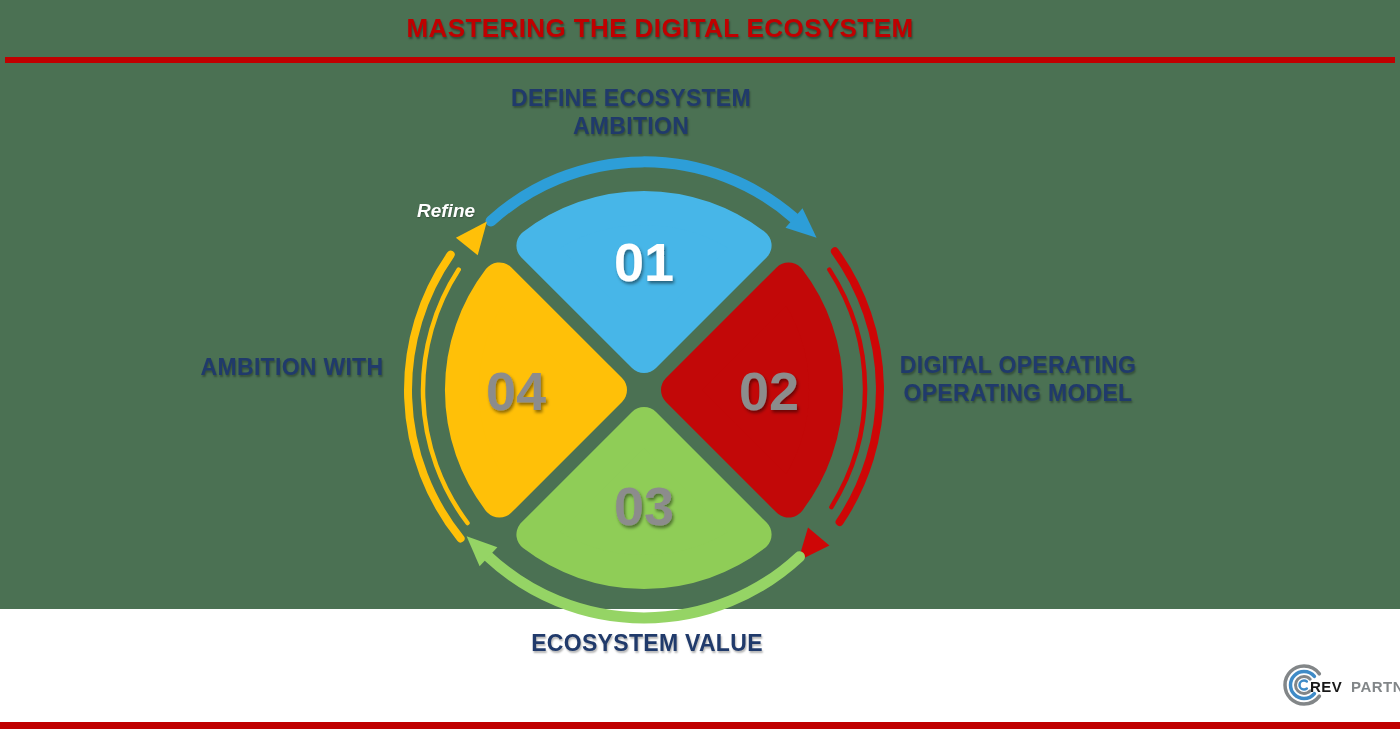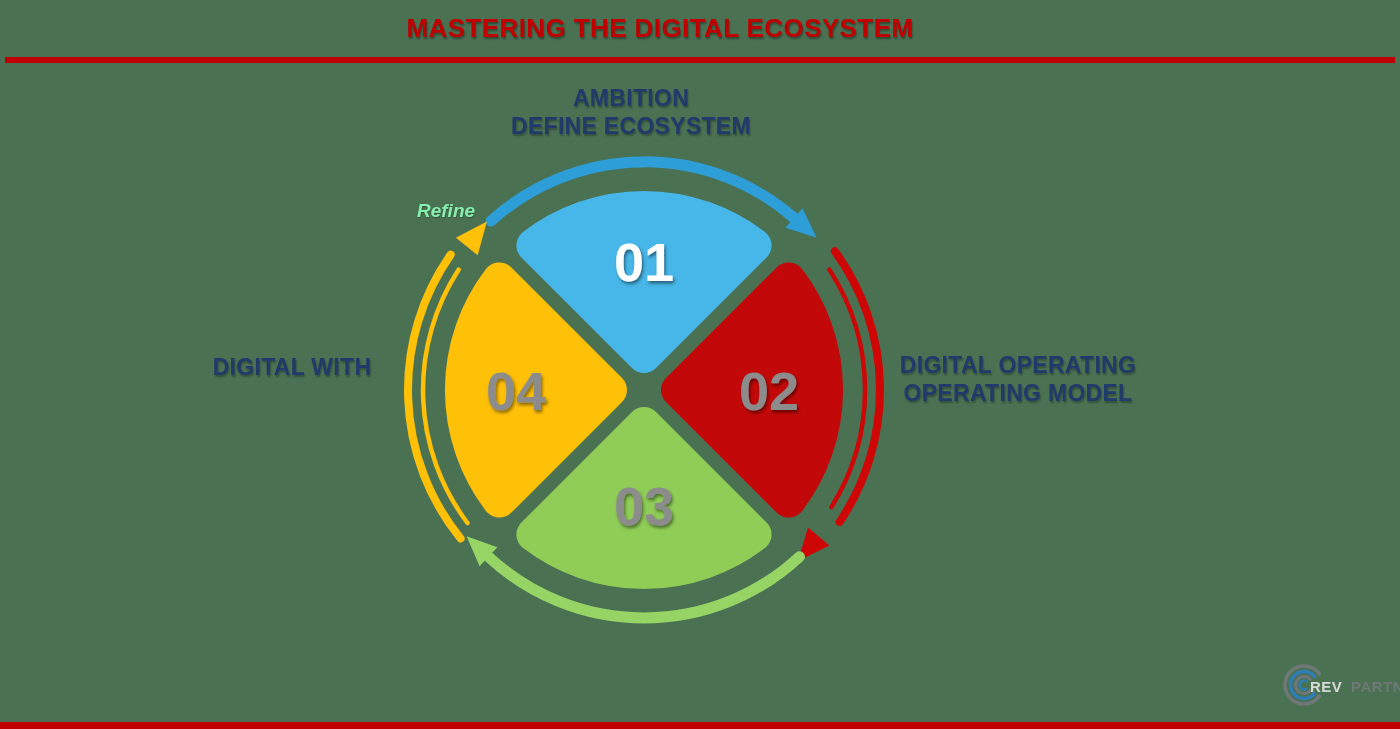--- a/index.html
+++ b/index.html
@@ -1,18 +1,18 @@
 <!DOCTYPE html>
 <html><head>
 <meta charset="utf-8">
 <style>
   * { margin:0; padding:0; box-sizing:border-box; }
   html,body { width:1400px; height:729px; overflow:hidden; }
   .page {
-    position:relative; width:1400px; height:729px;
+    position:relative; width:1400px; height:609px;
     background:#4B7153;
     font-family:"Liberation Sans", sans-serif;
   }
   .title {
     position:absolute; left:660px; top:13px; transform:translateX(-50%);
     font-size:26px; font-weight:bold; letter-spacing:0.4px; white-space:nowrap;
     color:#C00000; text-shadow:1px 2px 2px rgba(0,0,0,0.35);
   }
   .divider { position:absolute; background:#C00000; }
   .divider.top { left:5px; top:57px; width:1390px; height:6px; }
@@ -47,37 +47,38 @@
 </head>
 <body>
 
 <div class="page" style="background-color: rgb(75, 113, 83);">
 
   <div class="title" style="color: rgb(192, 0, 0);">MASTERING THE DIGITAL ECOSYSTEM</div>
 
   <div class="divider top" style="background-color: rgb(192, 0, 0);"></div>
 
   <div class="step-label" style="left: 631px; top: 84px; color: rgb(32, 58, 107);">
+    <span class="ln">DEFINE ECOSYSTEM</span>
     <span class="ln">AMBITION</span>
-    <span class="ln">DEFINE ECOSYSTEM</span>
   </div>
 
   <div class="step-label" style="left: 1018px; top: 351px; color: rgb(32, 58, 107);">
     <span class="ln">DIGITAL OPERATING</span>
     <span class="ln">OPERATING MODEL</span>
   </div>
 
   <div class="step-label" style="left: 647px; top: 629px; color: rgb(32, 58, 107);">
+    <span class="ln">ECOSYSTEM VALUE</span>
   </div>
 
   <div class="step-label" style="left: 292px; top: 353px; color: rgb(32, 58, 107);">
-    <span class="ln">DIGITAL WITH</span>
+    <span class="ln">AMBITION WITH</span>
   </div>
 
-  <div class="refine" style="color: #86efac;">Refine</div>
+  <div class="refine" style="color: #ffffff;">Refine</div>
 
   <svg class="diagram" viewBox="0 0 660 540" xmlns="http://www.w3.org/2000/svg">
     <defs>
       <filter id="numShadow" x="-30%" y="-30%" width="160%" height="160%">
         <feDropShadow dx="1.5" dy="2.5" stdDeviation="1.6" flood-color="#000000" flood-opacity="0.45"></feDropShadow>
       </filter>
     </defs>
 
     <g transform="translate(330,270)">
       <path class="petal" d="M 0,-34 L -110.6,-144.6 A 182,182 0 0 1 110.6,-144.6 Z" fill="#47B6E8" stroke="#47B6E8"></path>
@@ -107,20 +108,20 @@
   </svg>
 
   <div class="logo">
     <svg width="54" height="54" viewBox="0 0 54 54">
       <circle cx="24" cy="27" r="19" fill="none" stroke-width="3.5" stroke-linecap="round" pathLength="100" stroke-dasharray="80 20" stroke-dashoffset="-10" stroke="#75797C"></circle>
       <circle cx="24" cy="27" r="13.5" fill="none" stroke-width="3.5" stroke-linecap="round" pathLength="100" stroke-dasharray="78 22" stroke-dashoffset="-11" stroke="#2B7FC2"></circle>
       <circle cx="24" cy="27" r="8.5" fill="none" stroke-width="3" stroke-linecap="round" pathLength="100" stroke-dasharray="76 24" stroke-dashoffset="-12" stroke="#75797C"></circle>
       <circle cx="24" cy="27" r="4.5" fill="none" stroke-width="2.5" stroke-linecap="round" pathLength="100" stroke-dasharray="72 28" stroke-dashoffset="-14" stroke="#2B7FC2"></circle>
     </svg>
     <div class="logo-text">
-      <span class="brand-primary" style="color: #e5e5e5;">REV</span>
+      <span class="brand-primary" style="color: #000000;">REV</span>
       <span class="brand-secondary" style="color: rgb(117, 121, 124);">PARTNERS</span>
     </div>
   </div>
 
   <div class="divider bottom" style="background-color: rgb(192, 0, 0);"></div>
 
 </div>
 
 </body></html>

